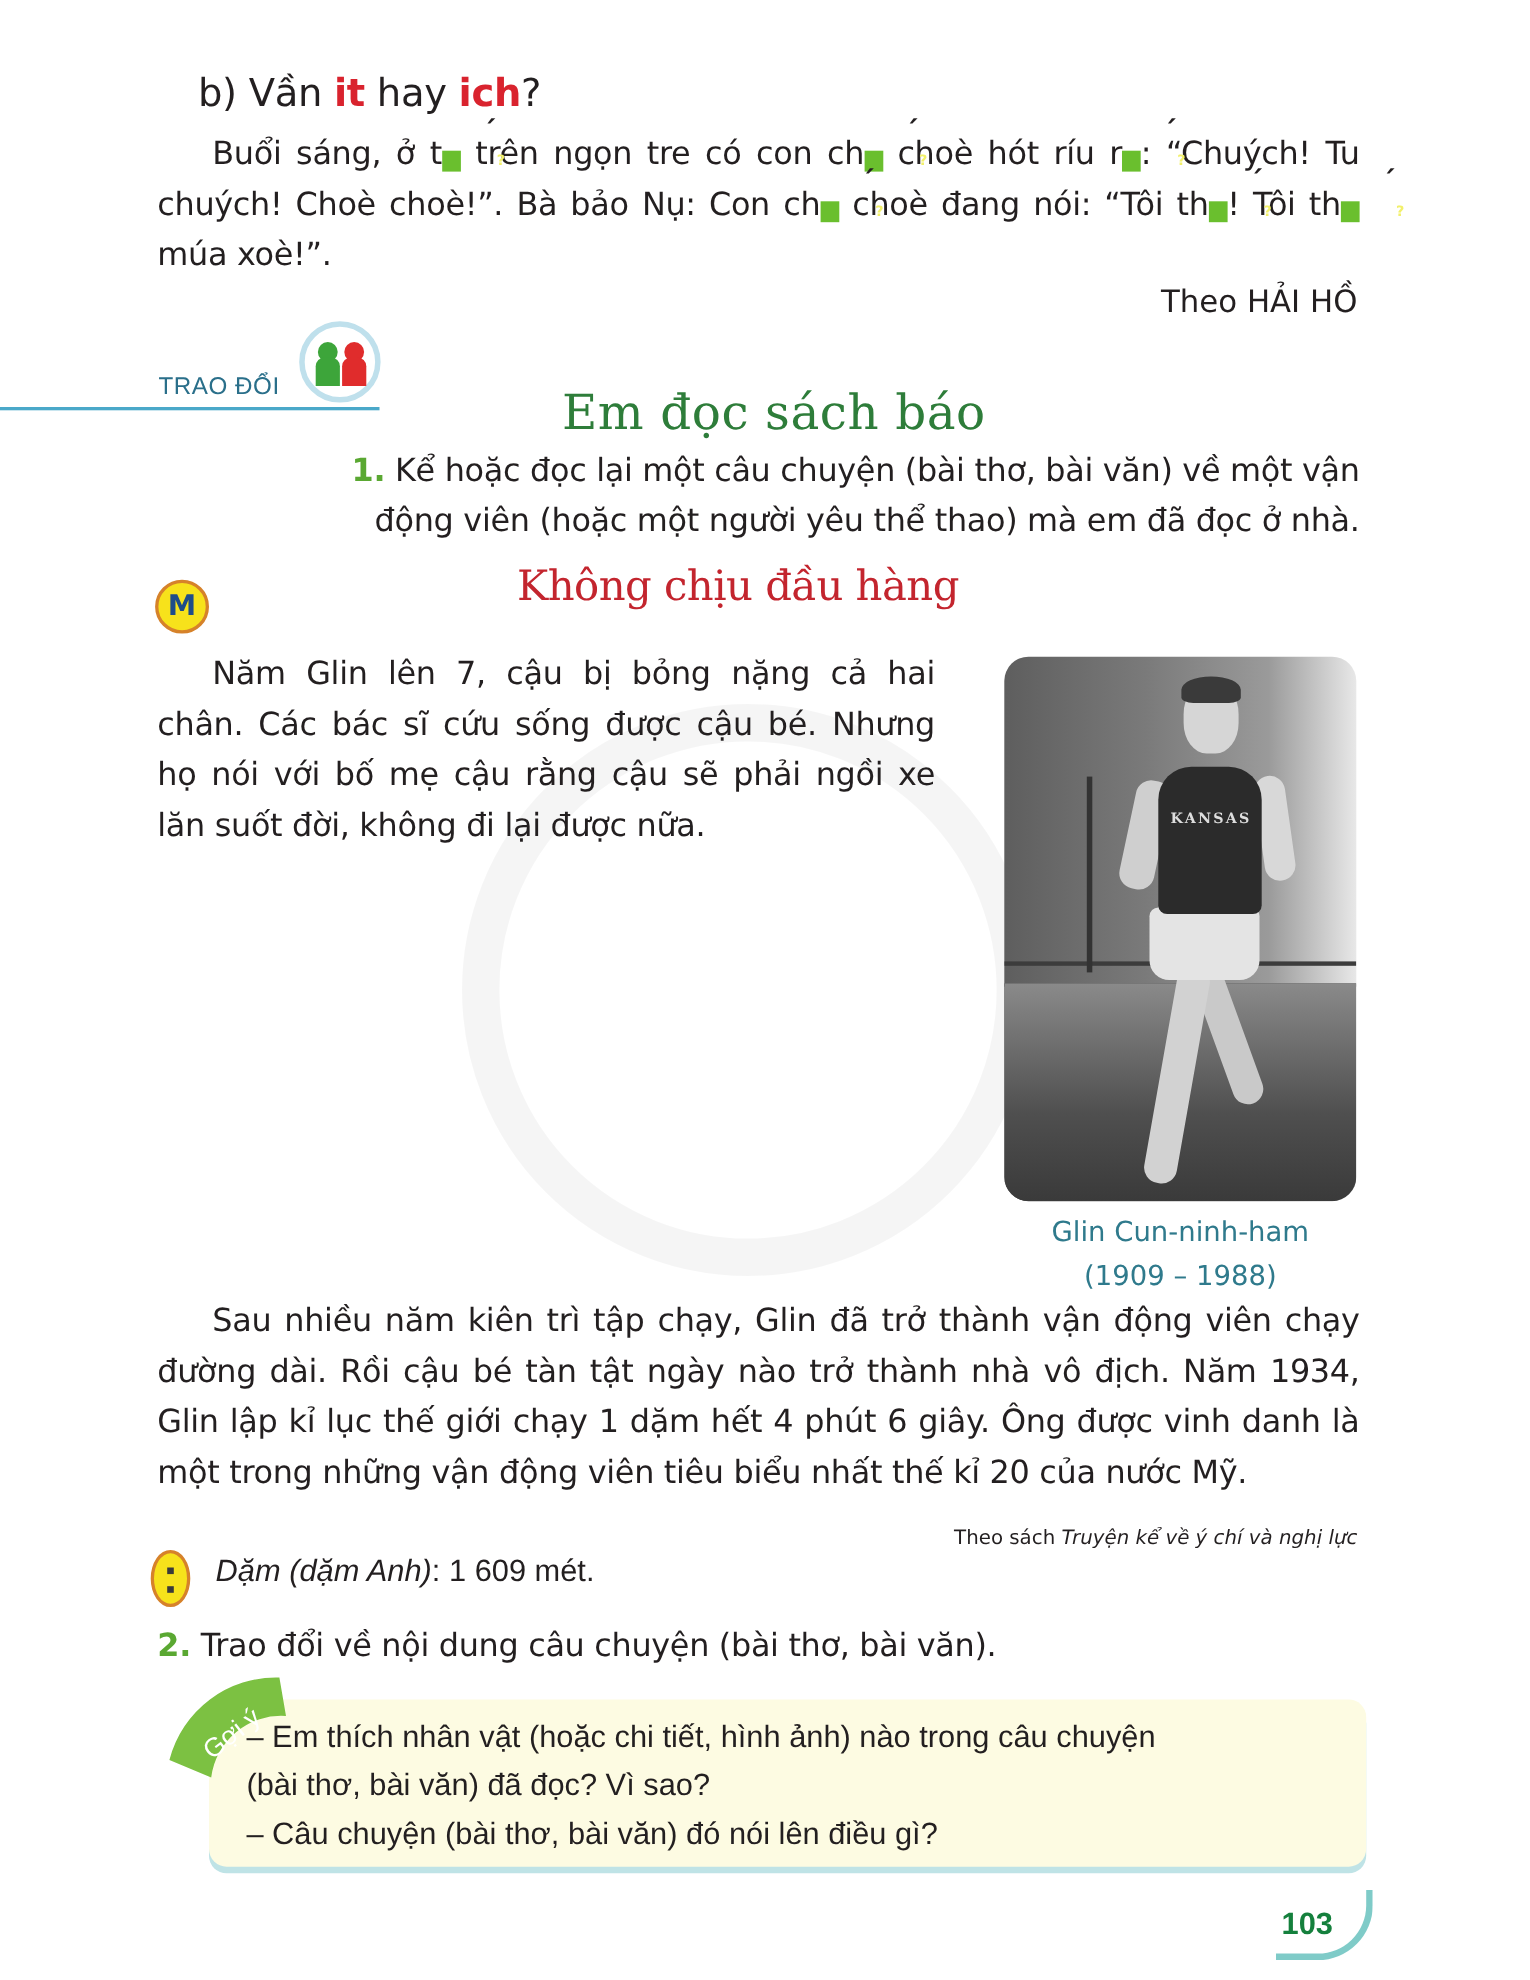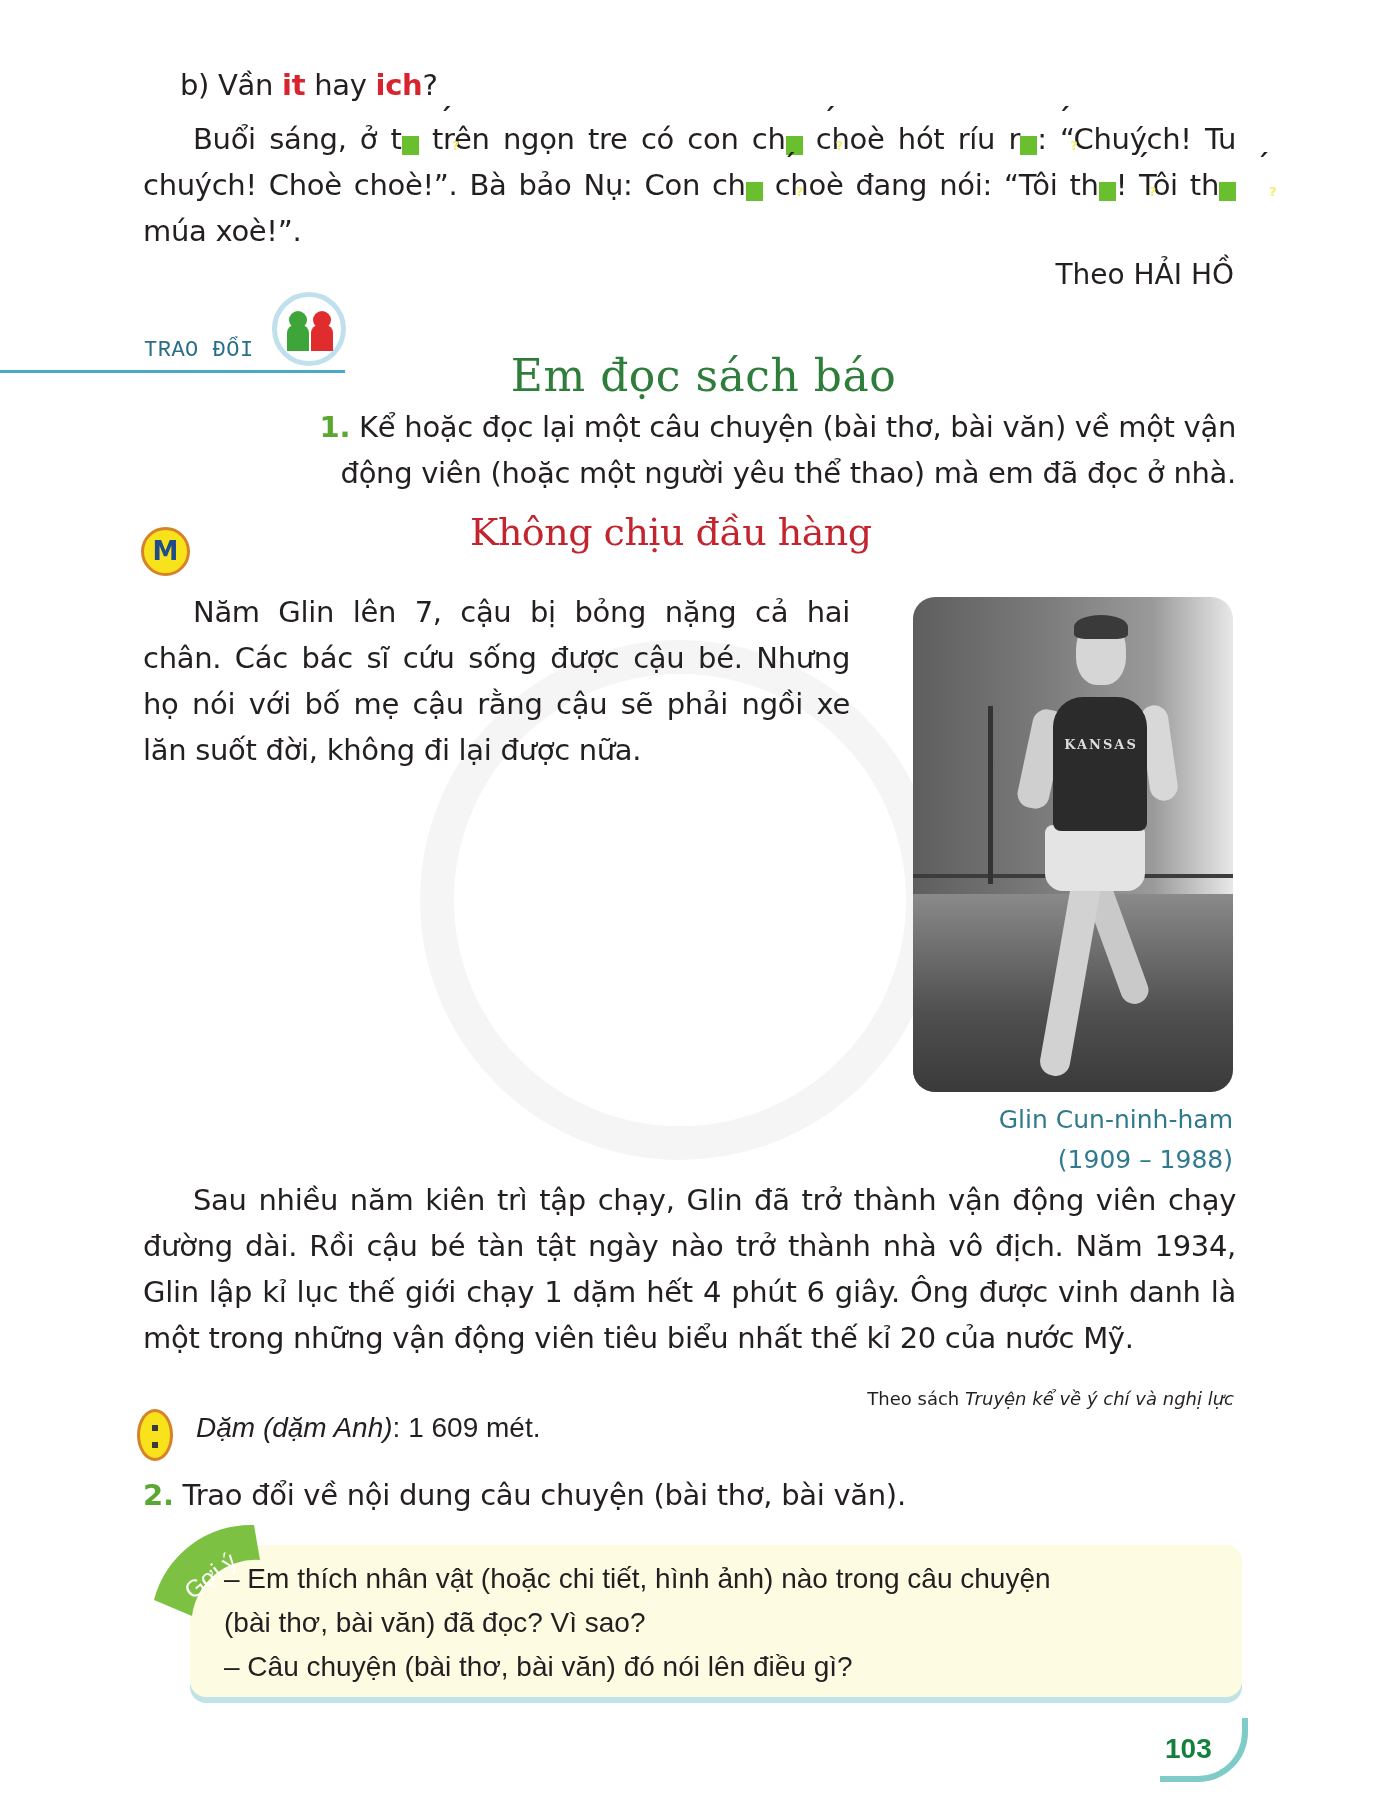--- a/index.html
+++ b/index.html
@@ -5,36 +5,36 @@
     * { box-sizing: border-box; margin: 0; padding: 0; }
     html, body { width: 1391px; height: 1800px; background: #ffffff; overflow: hidden; }
     body { position: relative; font-family: "DejaVu Sans", sans-serif; color: #231f20; }
 
     .abs { position: absolute; }
     .body-text { font-size: 29px; line-height: 46px; color: #231f20; letter-spacing: -0.3px; }
     .indent { text-indent: 50px; }
     .justify { text-align: justify; text-align-last: left; }
 
     
-    .part-b { left: 180px; top: 62px; font-size: 29px; }
+    .part-b { left: 180px; top: 62px; font-size: 35px; }
     .red-bold { color: #d9232e; font-weight: bold; }
     .ex-para { left: 143px; top: 116px; width: 1093px; }
     .blank {
       display: inline-block; width: 17px; height: 19px; background: #6abf2e;
       color: #f2f06a; font-size: 13px; line-height: 19px; text-align: center;
       vertical-align: -1px; position: relative; font-weight: bold;
     }
     .blank::before {
       content: "\0301"; position: absolute; left: 0; top: -26px; font-size: 26px; color: #231f20;
     }
     .source-1 { right: 157px; top: 258px; font-size: 28px; color: #231f20; }
 
     
     .trao-line { left: 0; top: 370px; width: 345px; height: 3px; background: #4aa8c9; }
-    .trao-label { left: 144px; top: 338px; font-family: Liberation Mono, monospace; font-size: 22px; color: #2a6f8a; letter-spacing: 0.5px; }
+    .trao-label { left: 144px; top: 338px; font-family: Liberation Sans, sans-serif; font-size: 22px; color: #2a6f8a; letter-spacing: 0.5px; }
     .trao-circle { left: 272px; top: 292px; width: 74px; height: 74px; border-radius: 50%; border: 5px solid #bfe0ec; background: #fff; }
     .person { position: absolute; width: 22px; height: 40px; top: 14px; }
     .person .head { position: absolute; left: 2px; top: 0; width: 18px; height: 18px; border-radius: 50%; }
     .person .torso { position: absolute; left: 0; top: 14px; width: 22px; height: 26px; border-radius: 8px 8px 0 0; }
     .person.green { left: 10px; }
     .person.green .head, .person.green .torso { background: #3da53a; }
     .person.red { left: 34px; }
     .person.red .head, .person.red .torso { background: #e02c2c; }
 
     .section-title { left: 0; width: 1391px; top: 350px; text-align: center; font-family: "DejaVu Serif", serif; font-size: 44px; color: #2e7d3a; padding-left: 16px; letter-spacing: 0.5px; }
@@ -60,21 +60,21 @@
     .runner-head { position: absolute; left: 163px; top: 22px; width: 50px; height: 66px; border-radius: 46% 46% 42% 42%; background: #d6d6d6; }
     .runner-hair { position: absolute; left: 161px; top: 18px; width: 54px; height: 24px; border-radius: 50% 50% 20% 20%; background: #3a3a3a; }
     .runner-vest { position: absolute; left: 140px; top: 100px; width: 94px; height: 134px; background: #2b2b2b; border-radius: 30px 30px 8px 8px; }
     .runner-vest span { position: absolute; left: 8px; top: 40px; width: 80px; color: #ddd; font-size: 13px; font-weight: bold; text-align: center; letter-spacing: 2px; font-family: "DejaVu Serif", serif; }
     .runner-arm-l { position: absolute; left: 112px; top: 112px; width: 32px; height: 100px; background: #cfcfcf; border-radius: 14px; transform: rotate(12deg); }
     .runner-arm-r { position: absolute; left: 232px; top: 108px; width: 28px; height: 96px; background: #d8d8d8; border-radius: 14px; transform: rotate(-8deg); }
     .runner-shorts { position: absolute; left: 132px; top: 228px; width: 100px; height: 66px; background: #e4e4e4; border-radius: 8px 8px 18px 18px; }
     .runner-leg-l { position: absolute; left: 142px; top: 280px; width: 30px; height: 200px; background: #d2d2d2; border-radius: 14px; transform: rotate(10deg); }
     .runner-leg-r { position: absolute; left: 190px; top: 280px; width: 28px; height: 130px; background: #c9c9c9; border-radius: 14px; transform: rotate(-20deg); }
 
-    .caption { left: 913px; width: 320px; text-align: right; color: #2f7a8c; font-size: 25px; }
+    .caption { left: 913px; width: 320px; text-align: center; color: #2f7a8c; font-size: 25px; }
     .cap1 { top: 1105px; }
     .cap2 { top: 1145px; }
 
     .story-full { left: 143px; top: 1177px; width: 1093px; }
     .source-2 { right: 157px; top: 1388px; font-size: 18px; }
     .source-2 i { font-style: italic; }
 
     
     .note-badge { left: 137px; top: 1409px; width: 36px; height: 52px; border-radius: 50%; background: #f7e21b; border: 3px solid #d6822a; }
     .note-badge span { position: absolute; left: 12px; width: 6px; height: 6px; background: #3a3a3a; }

